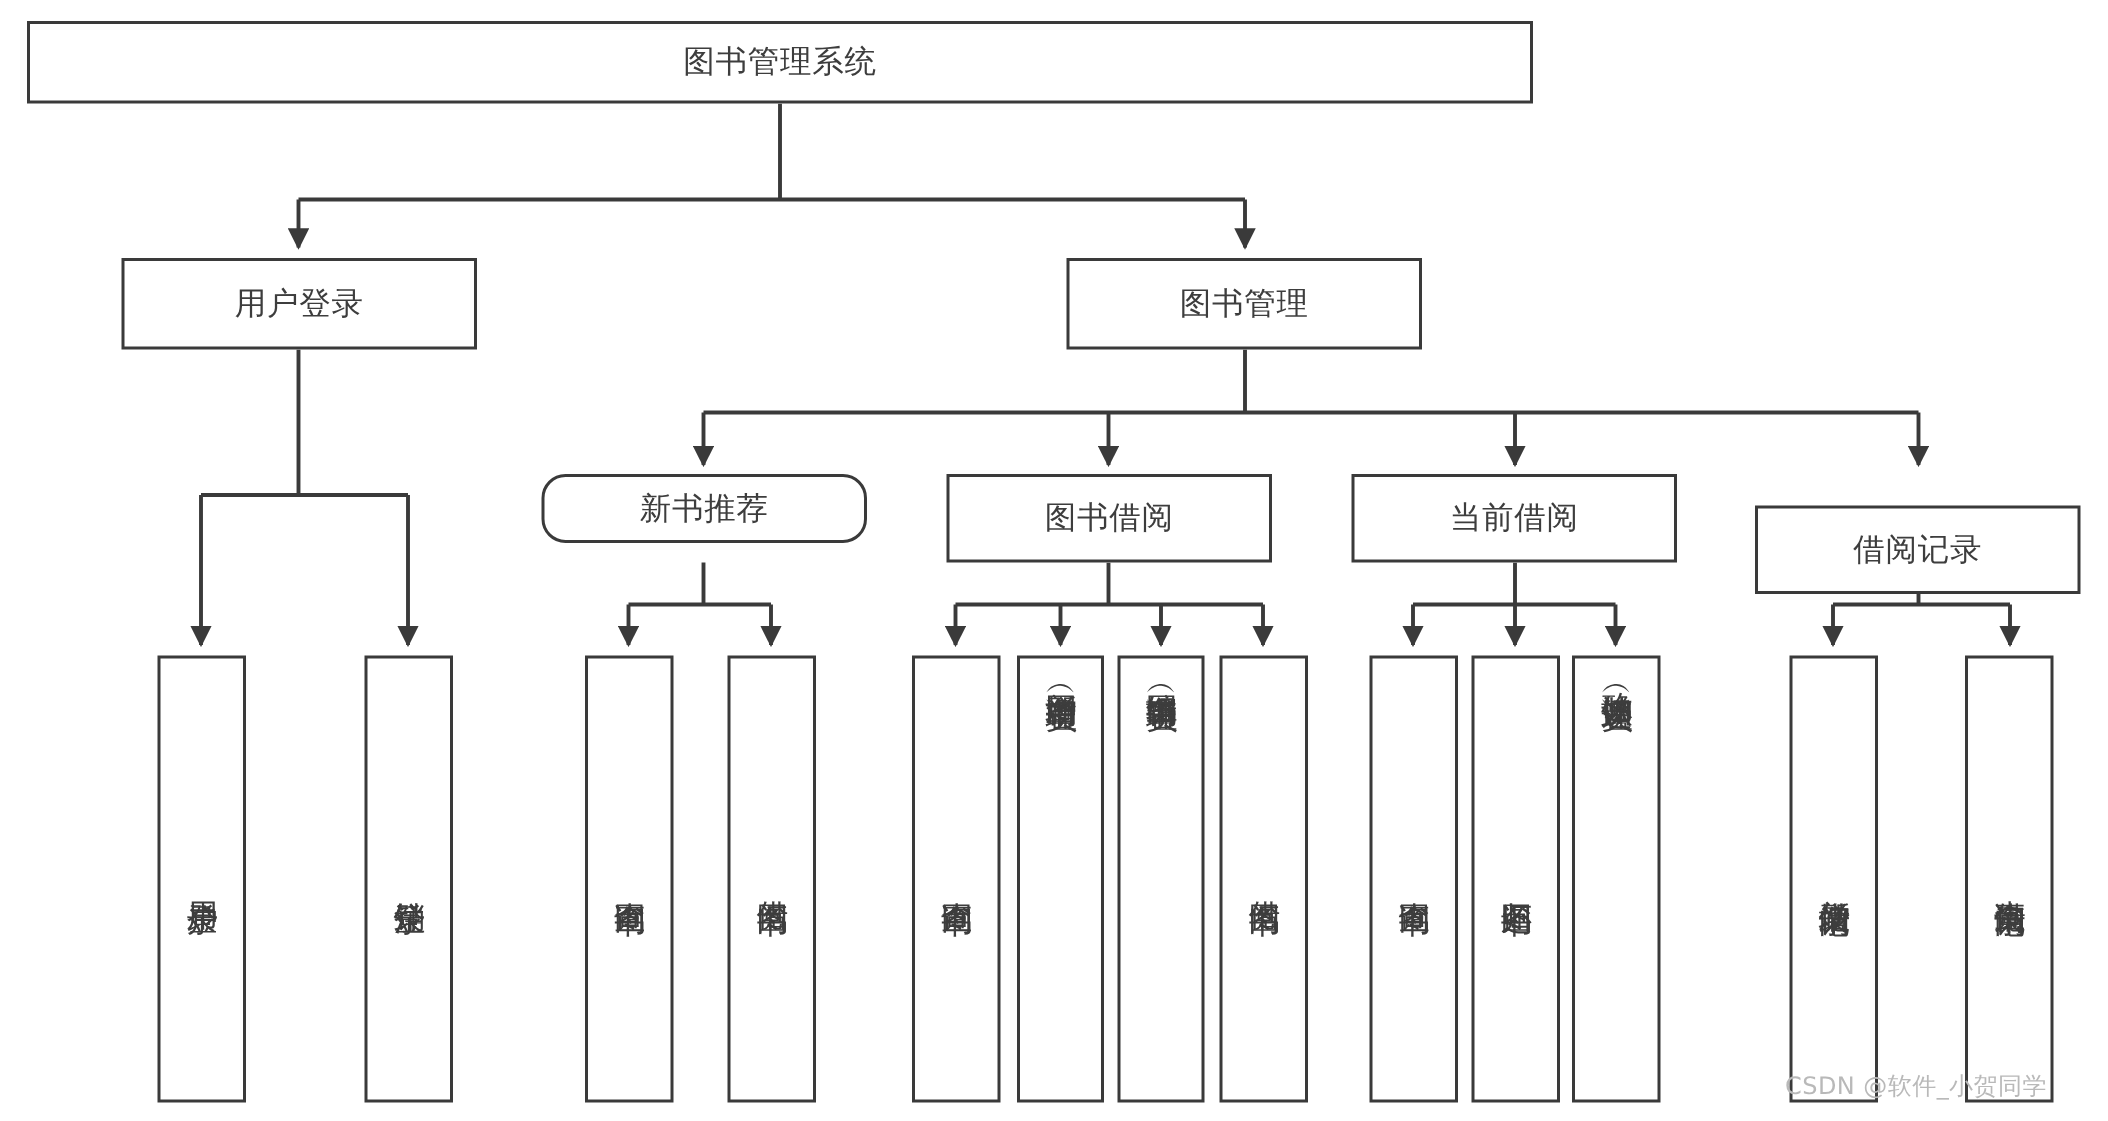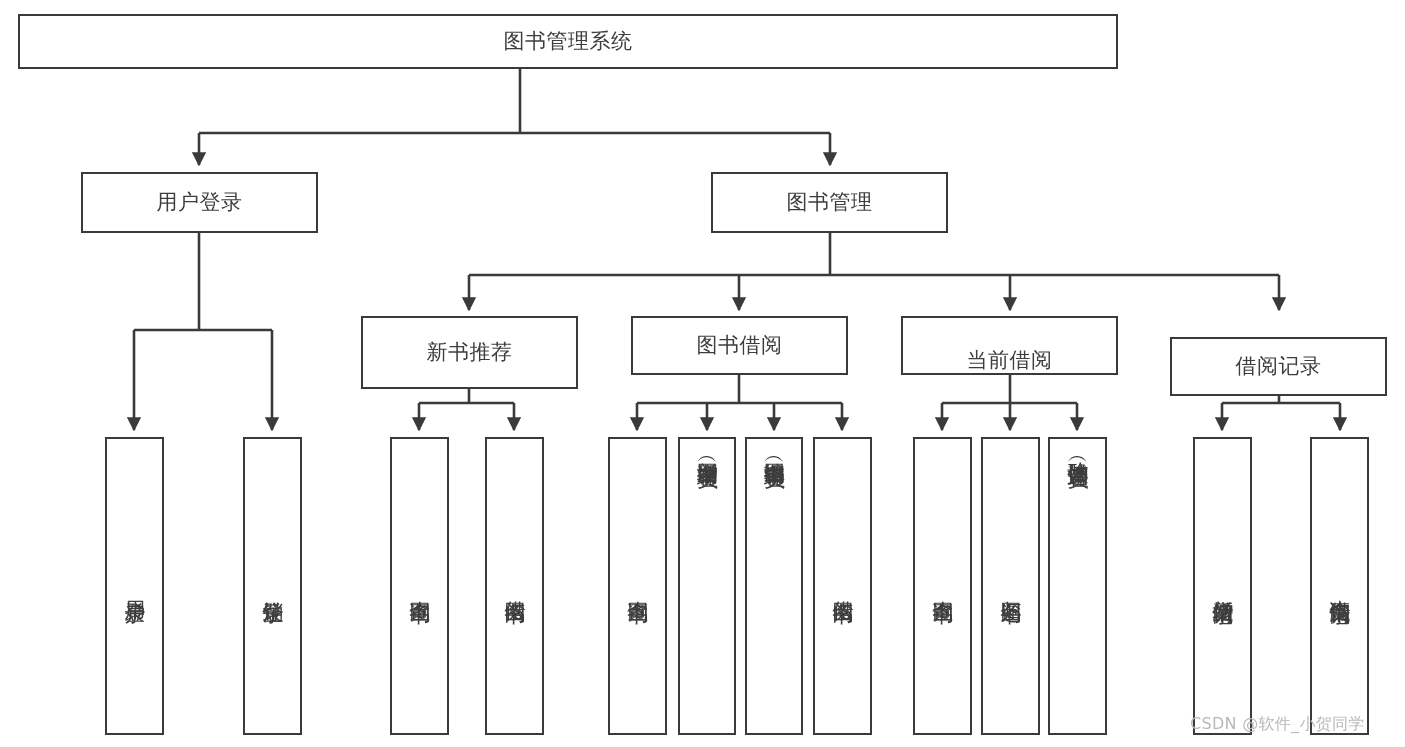--- a/index.html
+++ b/index.html
@@ -126,41 +126,41 @@
       <path d="M 1010 403 L 1010 430" marker-end="url(#arrow)"></path>
       <path d="M 1077 403 L 1077 430" marker-end="url(#arrow)"></path>
 
       <path d="M 1279 375 L 1279 403"></path>
       <path d="M 1222 403 L 1340 403"></path>
       <path d="M 1222 403 L 1222 430" marker-end="url(#arrow)"></path>
       <path d="M 1340 403 L 1340 430" marker-end="url(#arrow)"></path>
     </g>
   </svg>
 
-  <div class="node h" style="left:18px; top:14px; width:1100px; height:55px;">
+  <div class="node h" style="left:18px; top:14px; width:1004px; height:55px;">
     <span class="label">图书管理系统</span>
   </div>
 
   <div class="node h" style="left:81px; top:172px; width:237px; height:61px;">
     <span class="label">用户登录</span>
   </div>
 
   <div class="node h" style="left:711px; top:172px; width:237px; height:61px;">
     <span class="label">图书管理</span>
   </div>
 
-  <div class="node h" style="left:361px; top:316px; width:217px; height:73px;">
+  <div class="node h" style="left:361px; top:316px; width:217px; height:46px;border-radius:16px;">
     <span class="label">新书推荐</span>
   </div>
 
   <div class="node h" style="left:631px; top:316px; width:217px; height:59px;">
     <span class="label">图书借阅</span>
   </div>
 
-  <div class="node h" style="left:901px; top:316px; width:217px; height:59px;align-items:flex-end;">
+  <div class="node h" style="left:901px; top:316px; width:217px; height:59px;">
     <span class="label">当前借阅</span>
   </div>
 
   <div class="node h" style="left:1170px; top:316px; width:217px; height:59px;margin-top:21px;">
     <span class="label">借阅记录</span>
   </div>
 
   <div class="node v center" style="left:105px; top:437px; width:59px; height:298px;">
     <span class="label">用户登录</span>
   </div>

